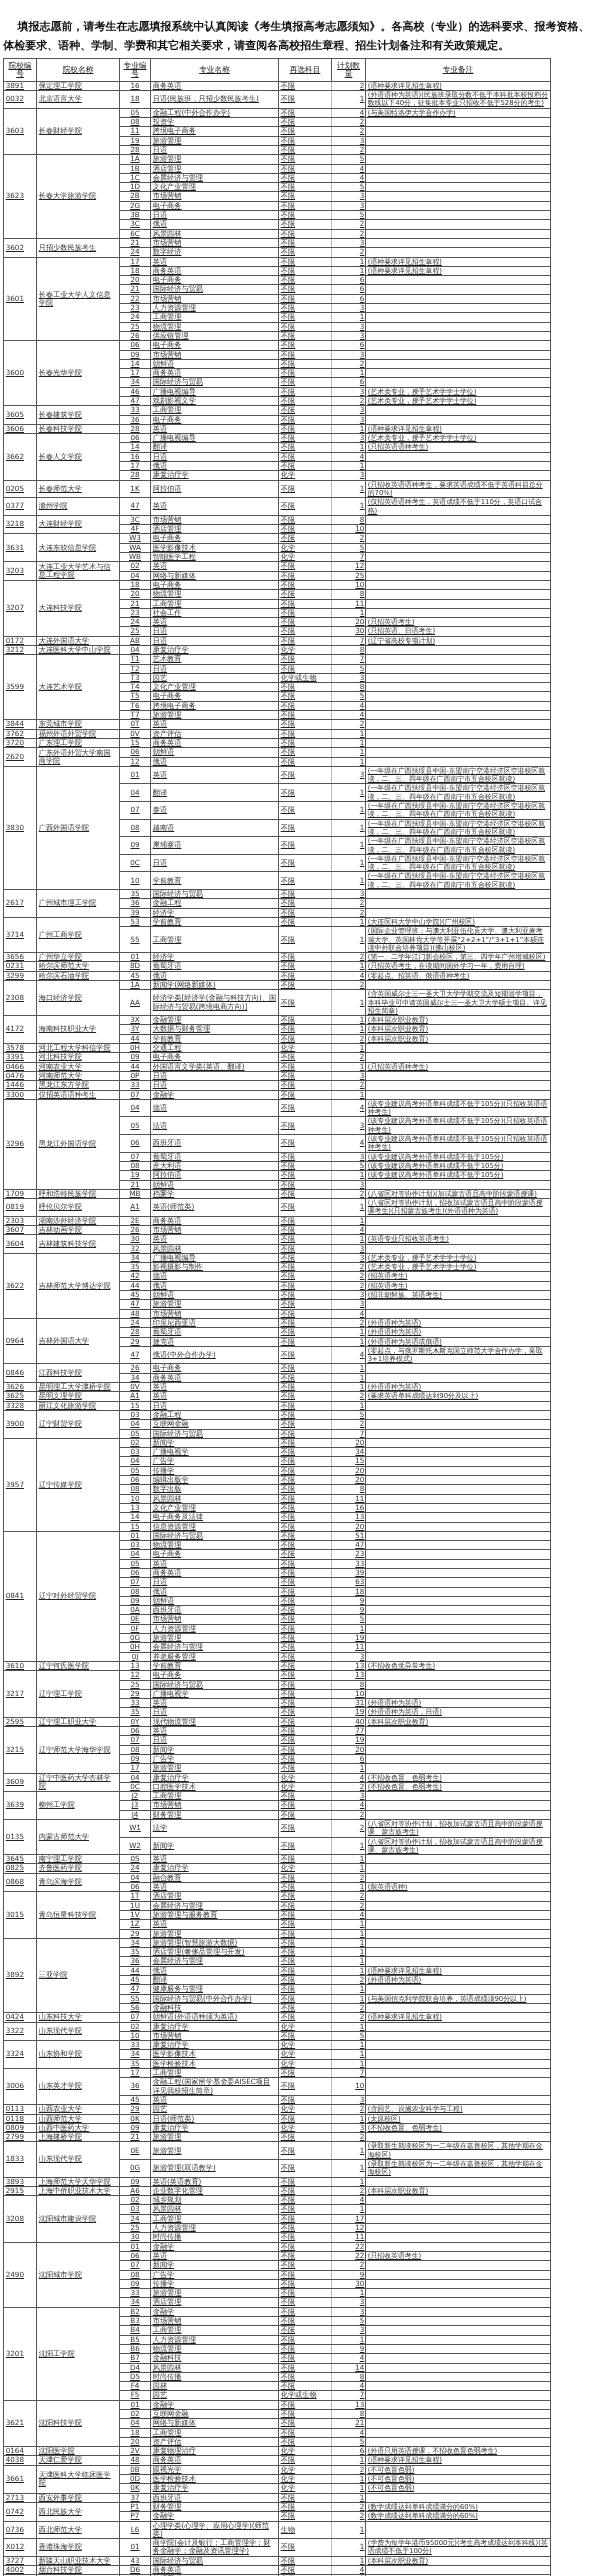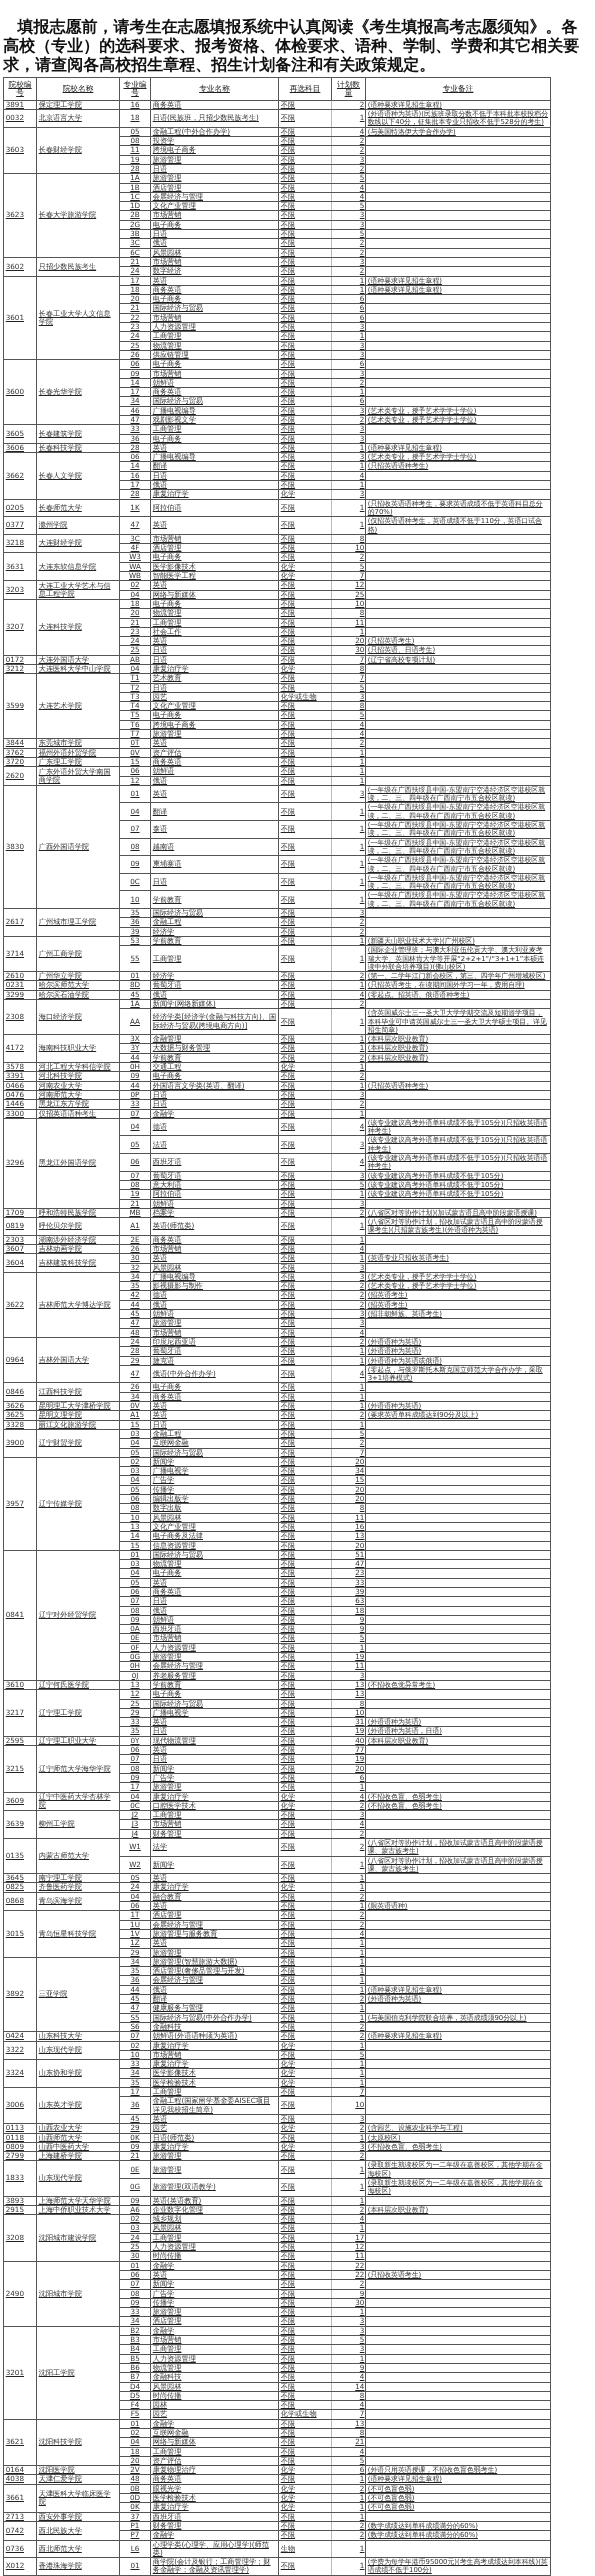--- a/index.html
+++ b/index.html
@@ -1,17 +1,17 @@
 <!DOCTYPE html>
 <html style="font-size:8.8px"><head>
 <meta charset="utf-8">
 <style>
   html, body { margin: 0; padding: 0; background: #ffffff; }
   body { width: 596px; font-family: "DejaVu Sans", "Liberation Sans", sans-serif; color: #222; }
-  .intro { padding: 16.6px 3.3px 3.3px 3.3px; font-size: 16px; font-weight: bold; line-height: 19px; color: #111; }
+  .intro { padding: 16.6px 3.3px 3.3px 3.3px; font-size: 11px; font-weight: bold; line-height: 19px; color: #111; }
   .intro .indent { display: inline-block; width: 14.3px; }
   table { border-collapse: collapse; width: 548px; margin-left: 3px; table-layout: fixed; font-size: 7.2px; text-decoration: underline; }
   th, td { border: 0.6px solid #555; padding: 0 1.7px; vertical-align: middle; line-height: 8.3px; }
   th { font-weight: normal; font-size: 7.7px; height: 22px; text-align: center; color: #222; }
   td { height: 8.3px; color: #333; }
   td.code { text-align: left; }
   td.mcode { text-align: center; }
   td.num { text-align: right; padding-right: 0.6px; }
   td.note { font-size: 6.9px; }
   col.c1 { width: 33px; } col.c2 { width: 83px; } col.c3 { width: 31px; } col.c4 { width: 128px; }
@@ -664,31 +664,31 @@
         <td class="num">2</td>
         <td class="note"></td>
       </tr>
       <tr>
         <td class="code" rowspan="2">3714</td>
         <td rowspan="2">广州工商学院</td>
         <td class="mcode">53</td>
         <td>学前教育</td>
         <td class="subj">不限</td>
         <td class="num">1</td>
-        <td class="note">(新疆天山职业技术大学)(广州校区)</td>
+        <td class="note">(大连医科大学中山学院)(广州校区)</td>
       </tr>
       <tr>
         <td class="mcode">55</td>
         <td>工商管理</td>
         <td class="subj">不限</td>
         <td class="num">1</td>
         <td class="note">(国际企业管理班；与澳大利亚伍伦贡大学、澳大利亚麦考瑞大学、英国林肯大学等开展“2+2+1”/“3+1+1”本硕连读中外联合培养项目)(佛山校区)</td>
       </tr>
       <tr>
-        <td class="code" rowspan="1">2610</td>
+        <td class="code" rowspan="1">3656</td>
         <td rowspan="1">广州华立学院</td>
         <td class="mcode">01</td>
         <td>经济学</td>
         <td class="subj">不限</td>
         <td class="num">2</td>
         <td class="note">(第一、二学年江门新会校区，第三、四学年广州增城校区)</td>
       </tr>
       <tr>
         <td class="code" rowspan="1">0231</td>
         <td rowspan="1">哈尔滨师范大学</td>

